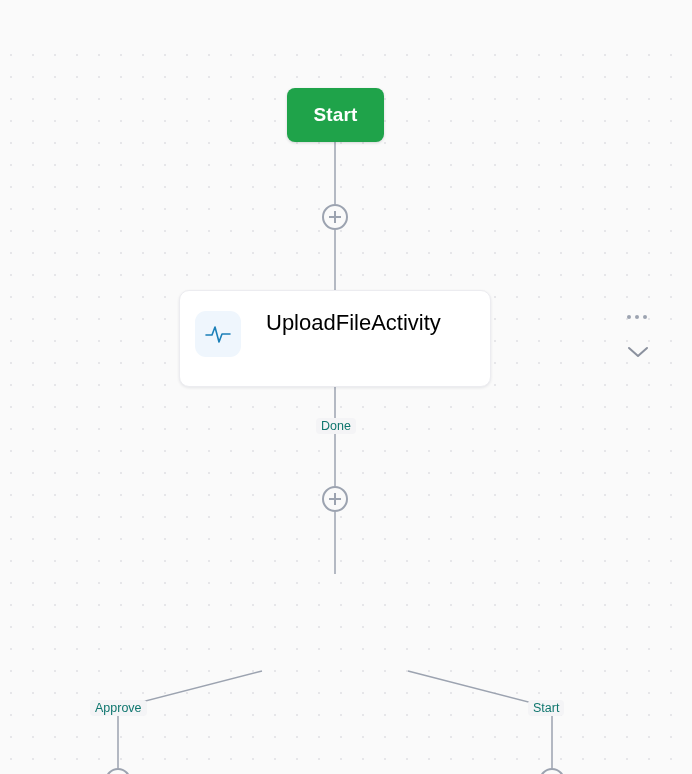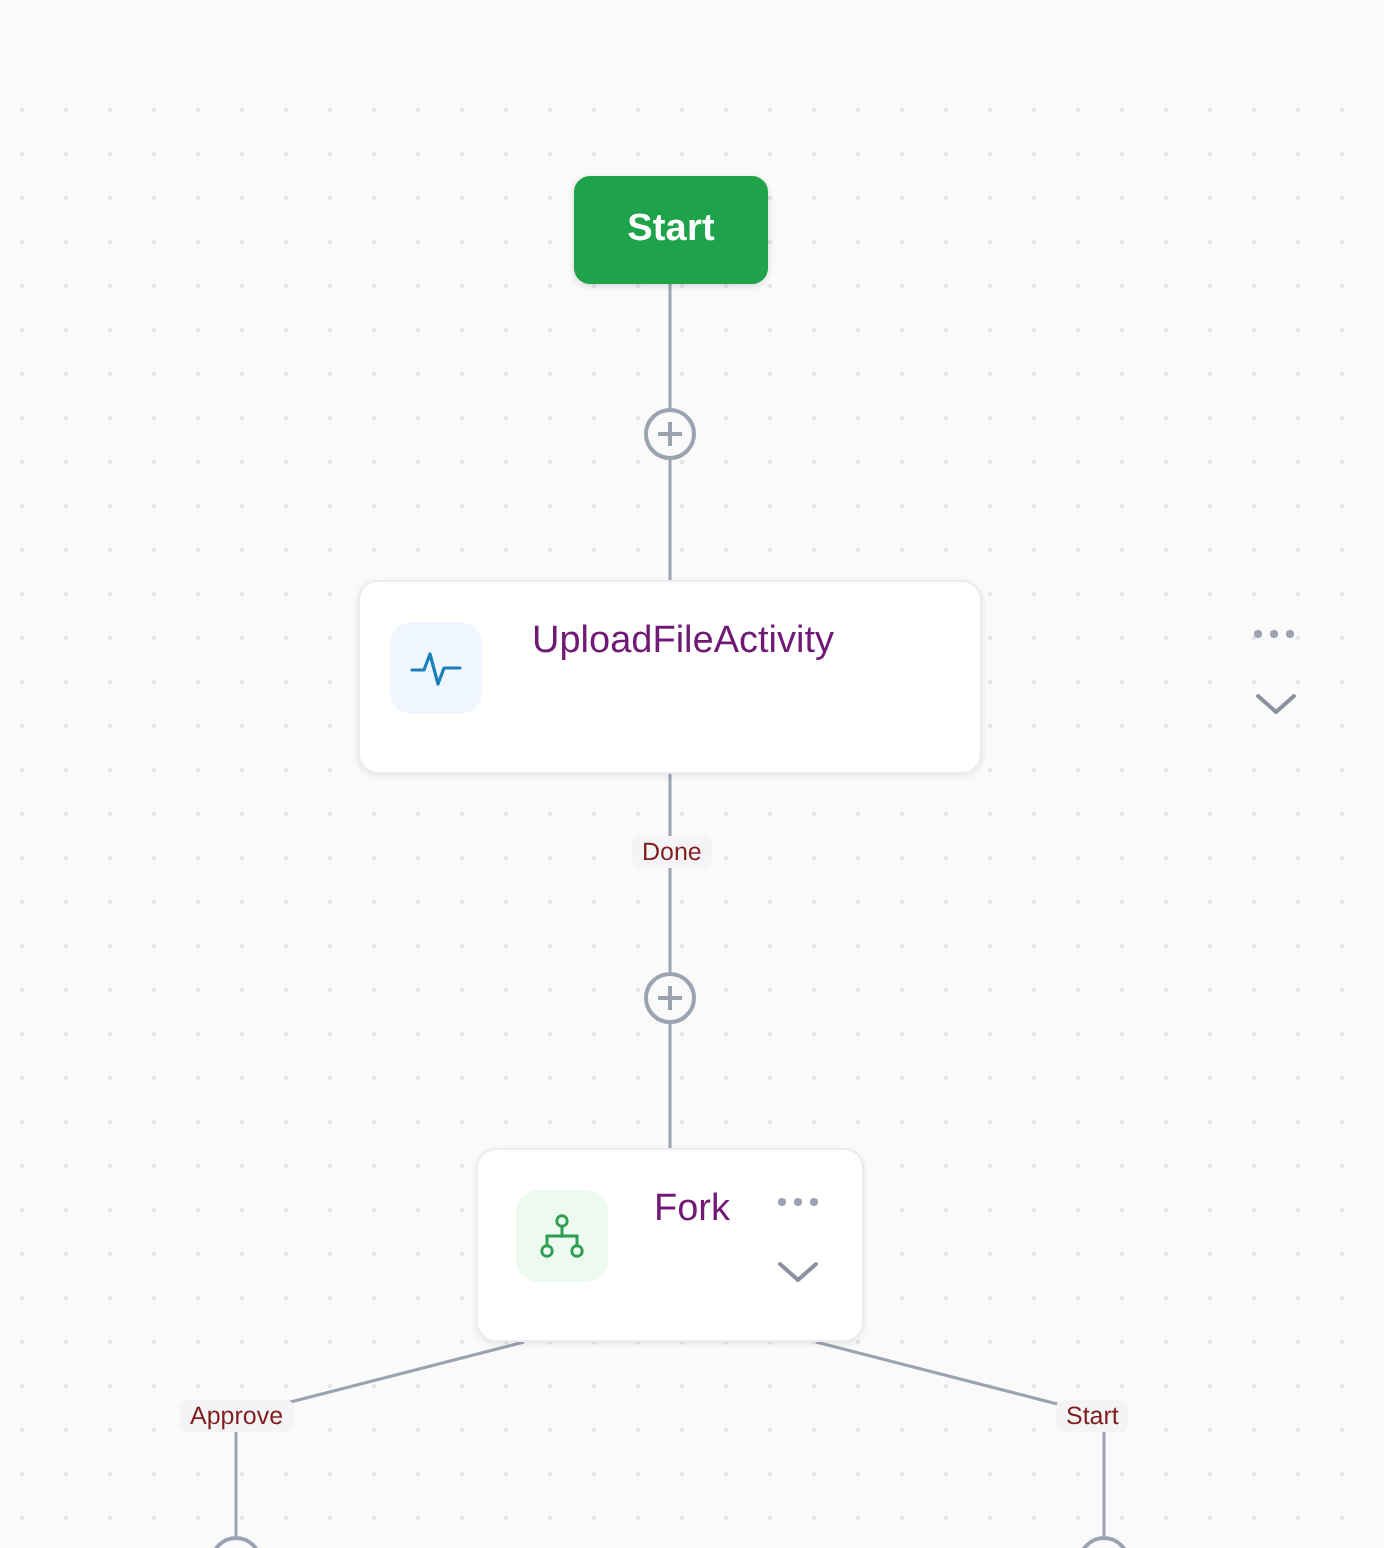--- a/index.html
+++ b/index.html
@@ -86,22 +86,22 @@
   .icon-tile {
     width: 46px;
     height: 46px;
     border-radius: 11px;
     flex: none;
     display: flex;
     align-items: center;
     justify-content: center;
   }
   .card-title {
-    font-size: 19px;
-    color: #701a75;
+    font-size: 22px;
+    color: #000000;
     white-space: nowrap;
   }
   .kebab {
     display: flex;
     gap: 4px;
     align-items: center;
   }
   .kebab i {
     width: 4px;
     height: 4px;
@@ -159,21 +159,21 @@
   }
   .plus-btn::after {
     top: 5px; left: 10.2px;
     height: 12px; width: 1.8px;
   }
 
   
   .edge-label {
     position: absolute;
     font-size: 12.5px;
-    color: #7f1d1d;
+    color: #0f766e;
     background: #f4f4f6;
     padding: 1px 5px;
     border-radius: 4px;
     white-space: nowrap;
   }
 </style>
 </head>
 <body>
 
 <div id="canvas">
@@ -222,46 +222,20 @@
       <svg class="chevron" viewBox="0 0 22 12" xmlns="http://www.w3.org/2000/svg">
         <polyline points="2,2 11,10 20,2" fill="none" stroke="#8b919e" stroke-width="2" stroke-linecap="round" stroke-linejoin="round"></polyline>
       </svg>
     </div>
   </div>
 
   <div class="edge-label" style="left:316px; top:374px;">Done</div>
 
   <div class="plus-btn" style="left:322px; top:442px;"></div>
 
-  <div class="node card fork-card">
-    <div class="card-inner">
-      <div class="icon-tile" style="background:#edfaf0;">
-        <svg width="26" height="26" viewBox="0 0 26 26" xmlns="http://www.w3.org/2000/svg">
-          <g fill="none" stroke="#2f9e52" stroke-width="1.5" stroke-linecap="round">
-            <circle cx="13" cy="5.5" r="2.6"></circle>
-            <circle cx="5.5" cy="20.5" r="2.6"></circle>
-            <circle cx="20.5" cy="20.5" r="2.6"></circle>
-            <line x1="13" y1="8.1" x2="13" y2="13"></line>
-            <line x1="5.5" y1="13" x2="20.5" y2="13"></line>
-            <line x1="5.5" y1="13" x2="5.5" y2="17.9"></line>
-            <line x1="20.5" y1="13" x2="20.5" y2="17.9"></line>
-          </g>
-        </svg>
-      </div>
-      <div class="card-title">Fork</div>
-      <div class="kebab">
-        <i></i>
-          <i></i>
-          <i></i>
-      </div>
-      <svg class="chevron" viewBox="0 0 22 12" xmlns="http://www.w3.org/2000/svg">
-        <polyline points="2,2 11,10 20,2" fill="none" stroke="#8b919e" stroke-width="2" stroke-linecap="round" stroke-linejoin="round"></polyline>
-      </svg>
-    </div>
-  </div>
 
   <div class="edge-label" style="left:90px; top:656px;text-align:right;">Approve</div>
 
   <div class="edge-label" style="left:528px; top:656px;">Start</div>
 
   <div class="plus-btn" style="left:105px; top:724px;"></div>
 
   <div class="plus-btn" style="left:539px; top:724px;"></div>
 
 </div>

